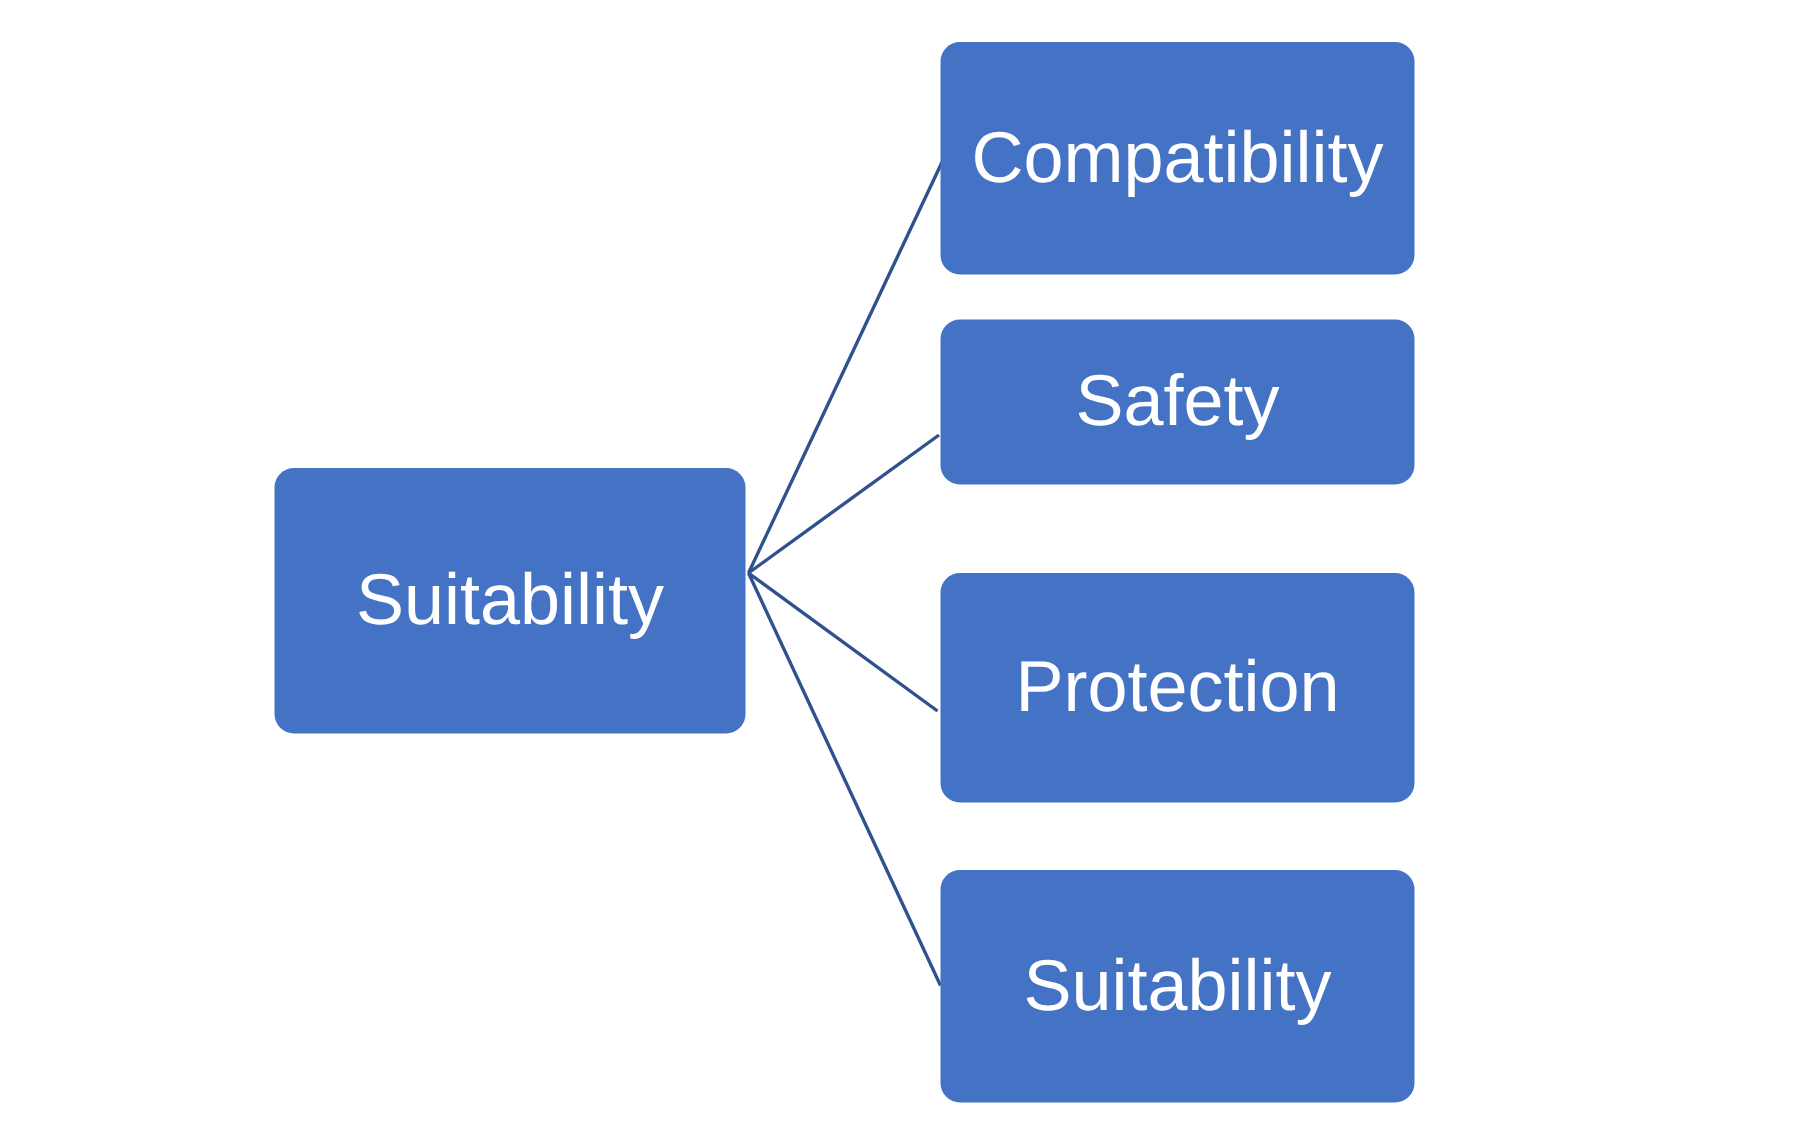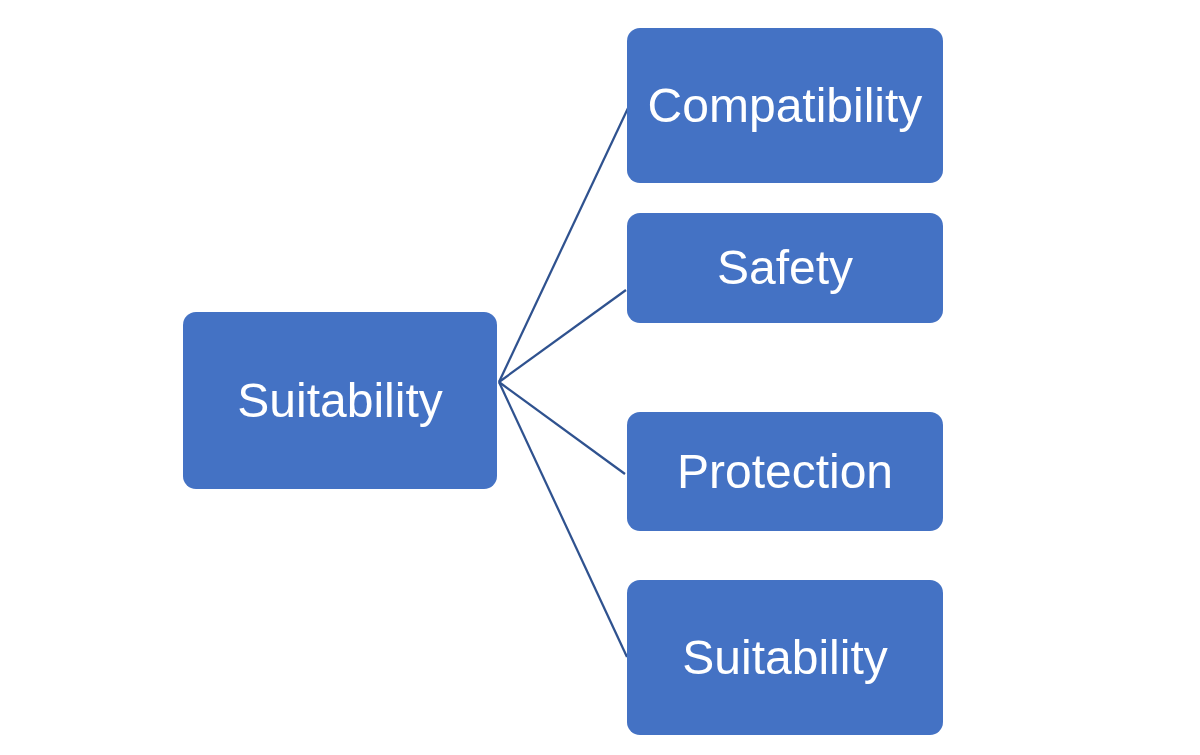--- a/index.html
+++ b/index.html
@@ -40,21 +40,21 @@
       color: var(--node-text, #ffffff);
       font-size: 48px;
       line-height: 1;
       white-space: nowrap;
       letter-spacing: 0px;
     }
     .node-root   { left: 183px; top: 312px; width: 314px; height: 177px; }
     .node-child  { left: 627px; width: 316px; }
     .node-child-0 { top: 28px;  height: 155px; }
     .node-child-1 { top: 213px; height: 110px; }
-    .node-child-2 { top: 412px; height: 119px; }
+    .node-child-2 { top: 382px; height: 153px; }
     .node-child-3 { top: 580px; height: 155px; }
   </style>
 </head>
 <body>
 
 <div class="canvas">
 
   <svg class="connectors" viewBox="0 0 1200 755" xmlns="http://www.w3.org/2000/svg">
     <line class="connector" x1="499" y1="382" x2="629" y2="106" stroke="#2F528F"></line>
     <line class="connector" x1="499" y1="382" x2="626" y2="290" stroke="#2F528F"></line>

